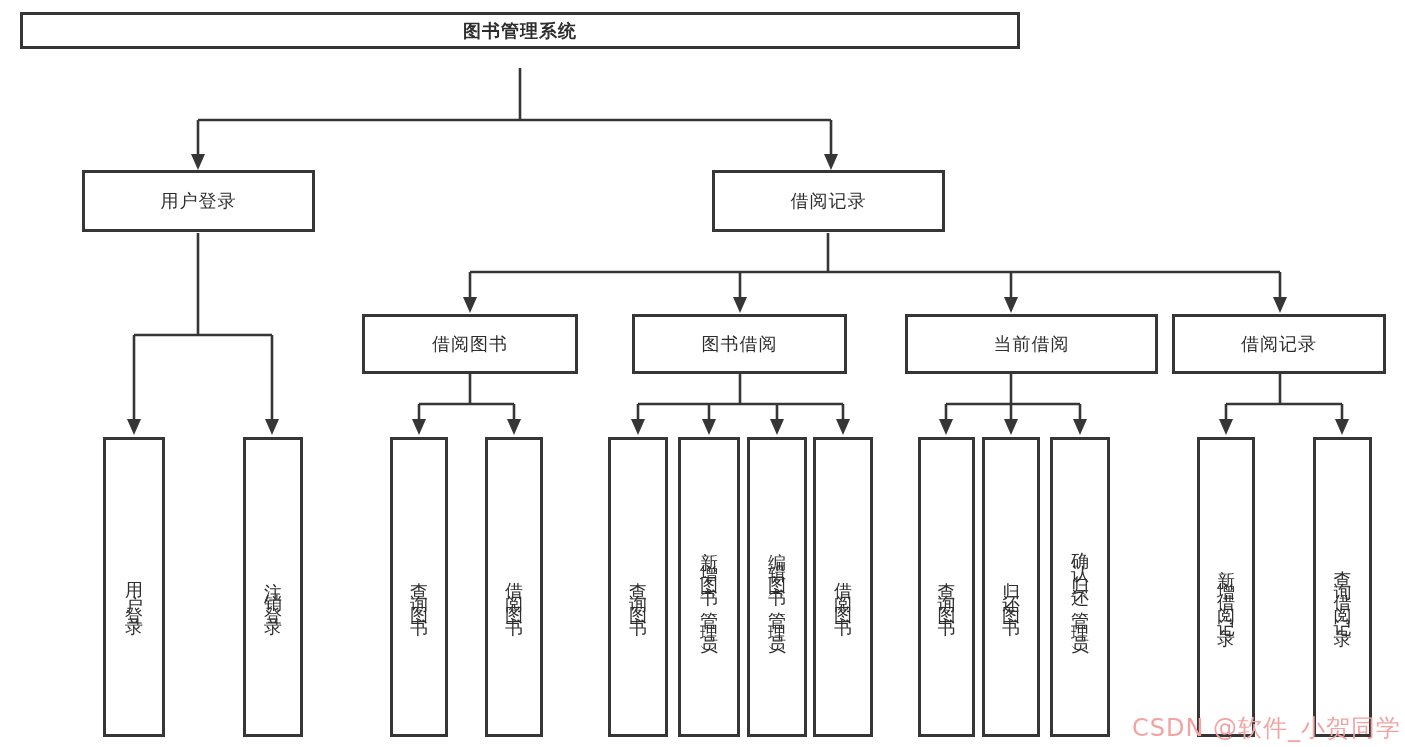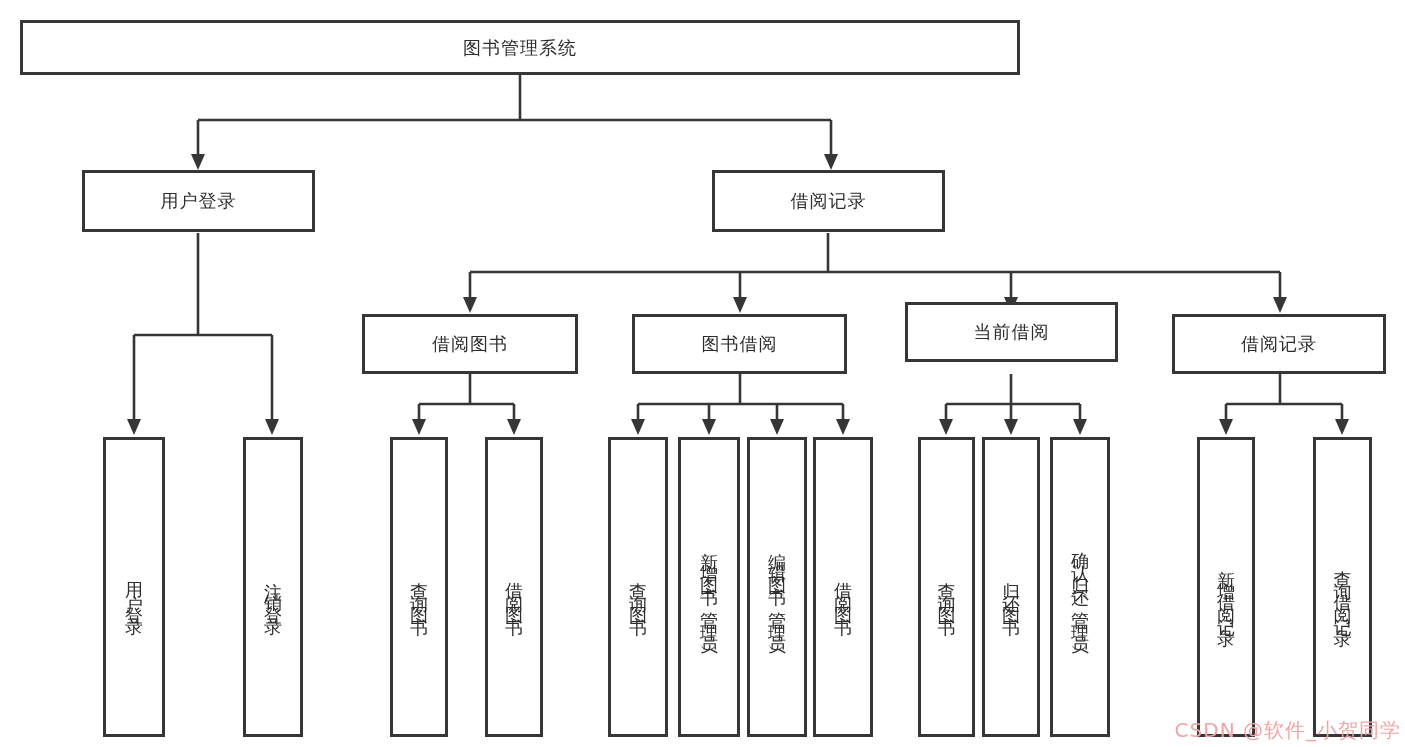--- a/index.html
+++ b/index.html
@@ -24,26 +24,26 @@
     background: #ffffff;
     color: #2d2d2d;
     display: flex;
     align-items: center;
     justify-content: center;
     font-size: 18px;
     letter-spacing: 1px;
     white-space: nowrap;
   }
   
-  .root-box   { left: 20px;  top: 20px;  width: 1000px; height: 55px; }
+  .root-box   { left: 20px;  top: 12px;  width: 1000px; height: 37px; font-weight: bold; }
   .l2-0       { left: 82px;  top: 170px; width: 233px;  height: 62px; }
   .l2-1       { left: 712px; top: 170px; width: 233px;  height: 62px; }
   .l3-0       { left: 362px; top: 314px; width: 216px;  height: 60px; }
   .l3-1       { left: 632px; top: 314px; width: 215px;  height: 60px; }
-  .l3-2       { left: 905px; top: 302px; width: 213px;  height: 60px; }
+  .l3-2       { left: 905px; top: 314px; width: 253px;  height: 60px; }
   .l3-3       { left: 1172px;top: 314px; width: 214px;  height: 60px; }
   
   .vbox { top: 437px; height: 300px; }
   .vbox .label {
     writing-mode: vertical-rl;
     text-orientation: mixed;
     letter-spacing: 12px;
     line-height: 1.1;
     padding-top: 10px;
   }
@@ -57,21 +57,21 @@
   .leaf-7  { left: 813px;  width: 60px; }
   .leaf-8  { left: 918px;  width: 57px; }
   .leaf-9  { left: 982px;  width: 58px; }
   .leaf-10 { left: 1050px; width: 60px; }
   .leaf-11 { left: 1197px; width: 58px; }
   .leaf-12 { left: 1313px; width: 59px; }
   .watermark {
     position: absolute;
     right: 4px;
     bottom: 3px;
-    font-size: 20px;
+    font-size: 24px;
     letter-spacing: 1px;
     color: #f2a4a4;
     z-index: 5;
   }
 </style>
 </head>
 <body>
 
 <div class="canvas">
 

